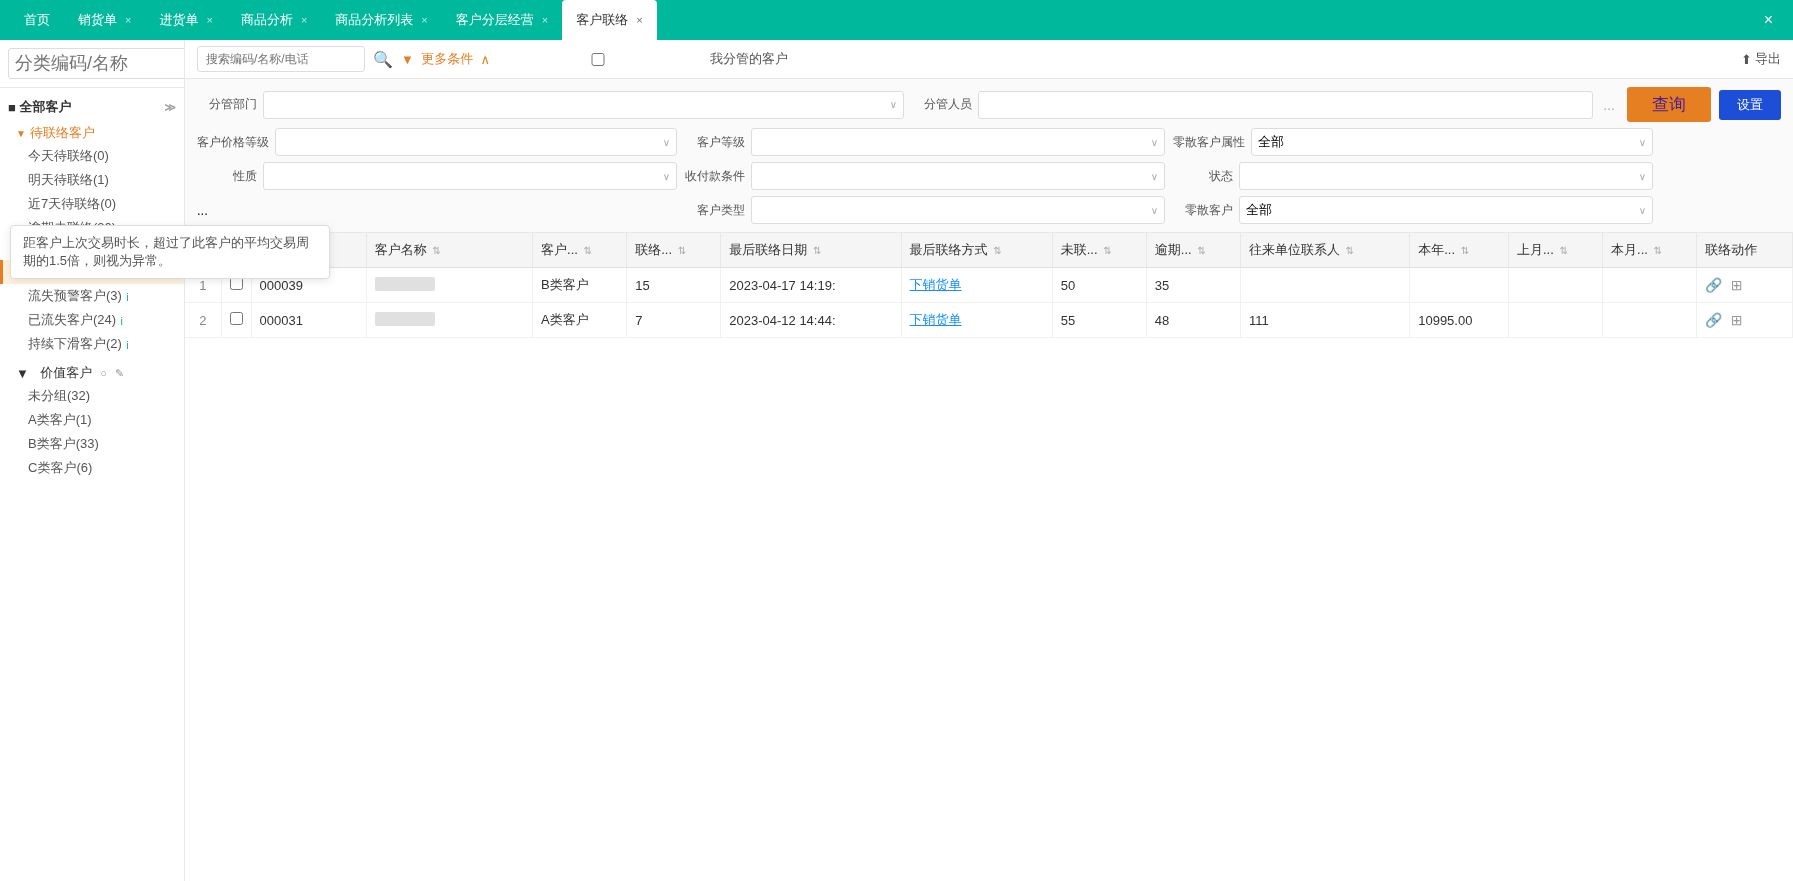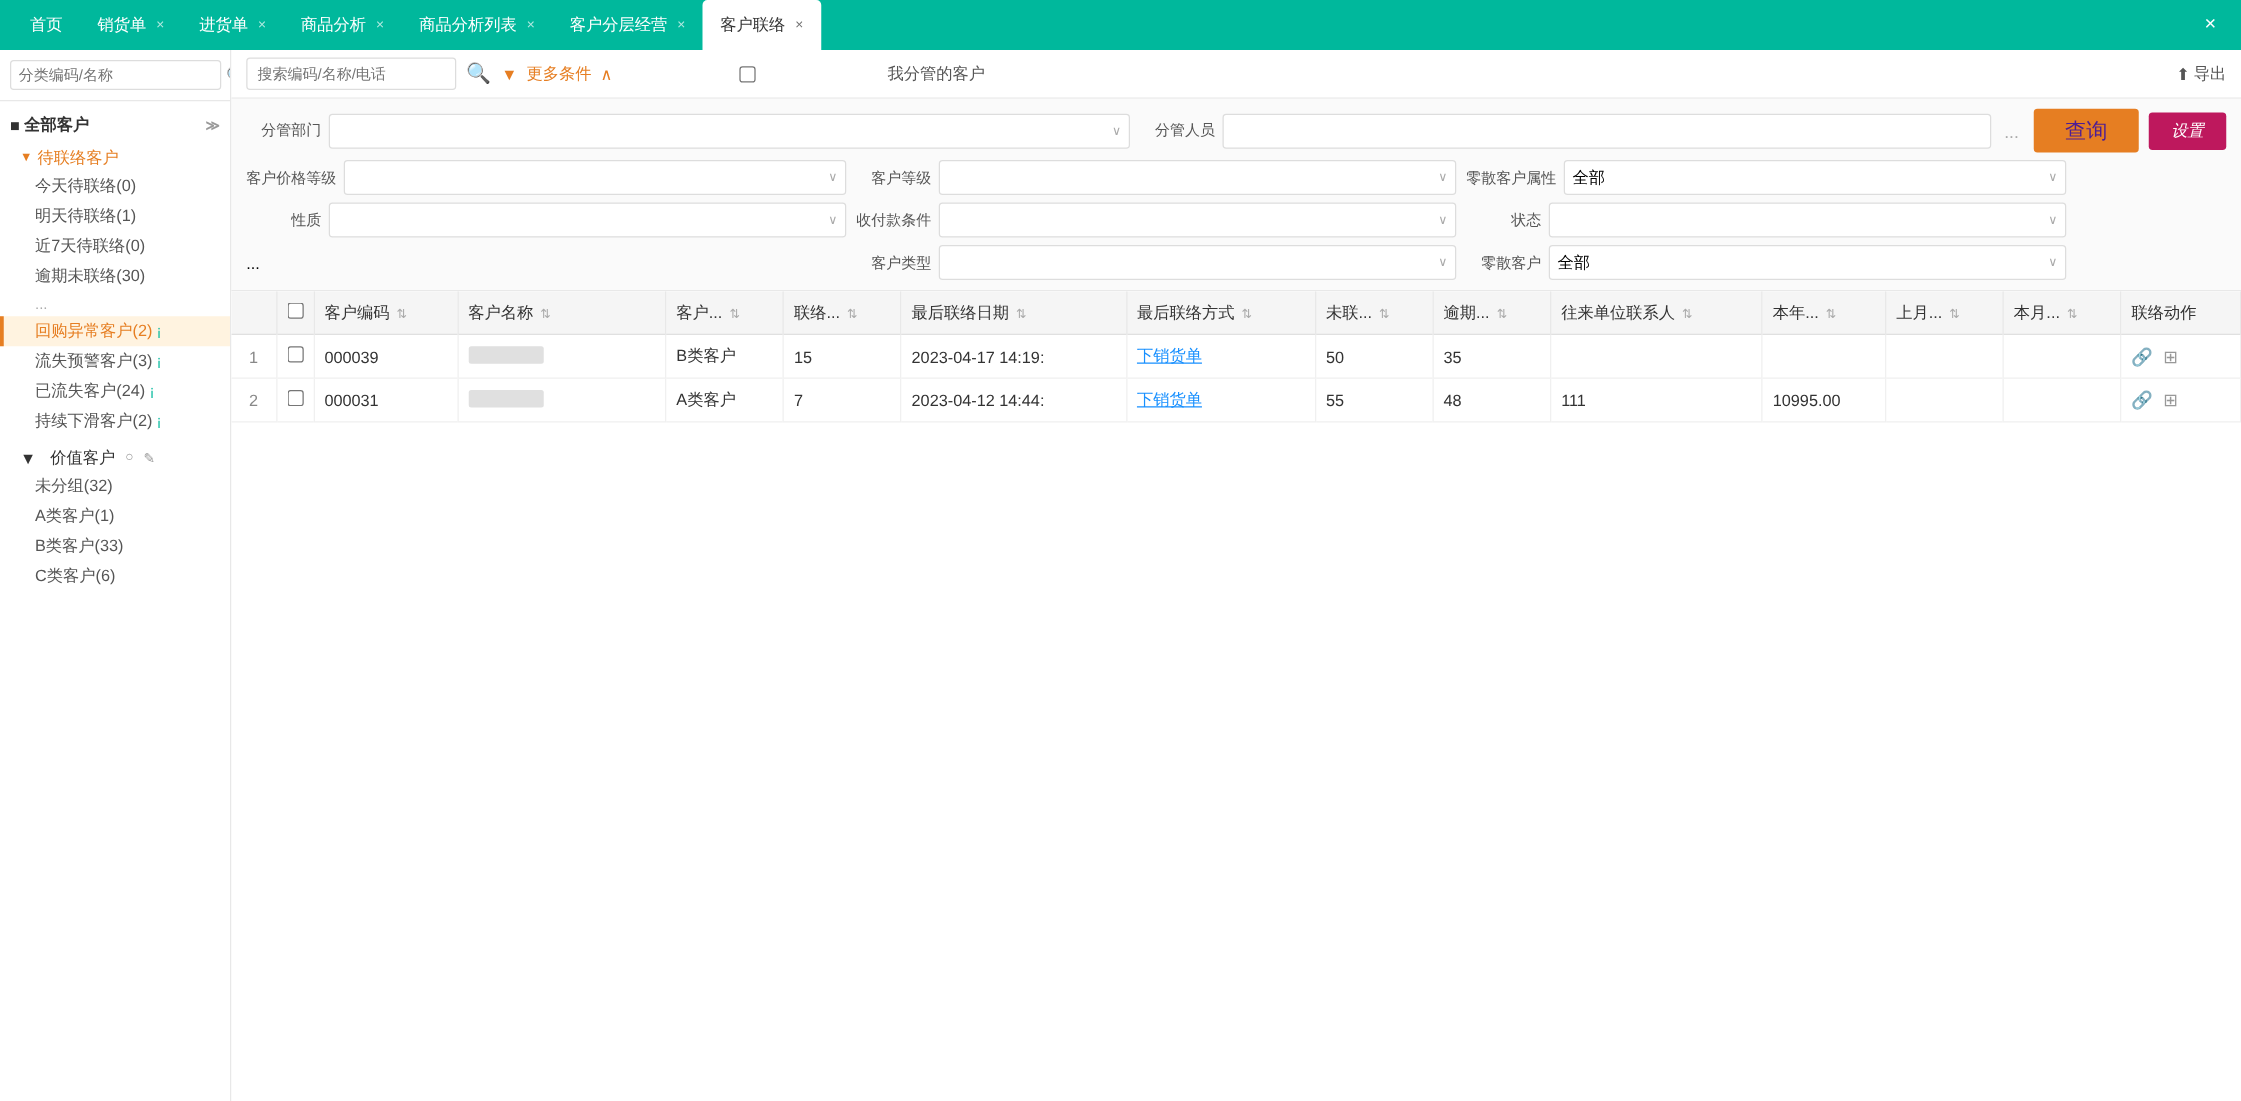--- a/index.html
+++ b/index.html
@@ -64,21 +64,21 @@
       display: flex;
       align-items: center;
       border-bottom: 1px solid #e8e8e8;
       gap: 4px;
     }
     .sidebar-search input {
       flex: 1;
       border: 1px solid #ddd;
       border-radius: 3px;
       padding: 4px 6px;
-      font-size: 12px;
+      font-size: 18px;
       outline: none;
     }
     .sidebar-search .search-icon {
       color: #999;
       cursor: pointer;
     }
     .sidebar-tree {
       flex: 1;
       overflow-y: auto;
       padding: 6px 0;
@@ -279,29 +279,28 @@
       background: #e67e22;
       color: #4c1d95;
       border: none;
       border-radius: 3px;
       padding: 6px 25px;
       cursor: pointer;
       font-size: 17px;
       white-space: nowrap;
     }
     .setting-btn {
-      background: #be185d;
+      background: #1d4ed8;
       color: white;
       border: none;
       border-radius: 3px;
       padding: 6px 18px;
       cursor: pointer;
       font-size: 13px;
       white-space: nowrap;
-      font-style: italic;
     }
 
     
     .table-area {
       flex: 1;
       overflow: hidden;
       display: flex;
       flex-direction: row;
       background: white;
     }
@@ -511,20 +510,23 @@
       </div>
       <div class="tree-item">
         <span>B类客户(33)</span>
       </div>
       <div class="tree-item">
         <span>C类客户(6)</span>
       </div>
     </div>
   </div>
 
+  <div class="tooltip-box">
+    <span>距客户上次交易时长，超过了此客户的平均交易周期的1.5倍，则视为异常。</span>
+  </div>
 
   <div class="content-area">
 
     <div class="filter-bar">
       <input type="text" style="width: 168px;" placeholder="搜索编码/名称/电话">
       <button class="search-btn">🔍</button>
       <button class="more-conditions">
         <span>▼</span>&nbsp;<span>更多条件</span>&nbsp;<span>∧</span>
       </button>
       <div class="my-customers">

